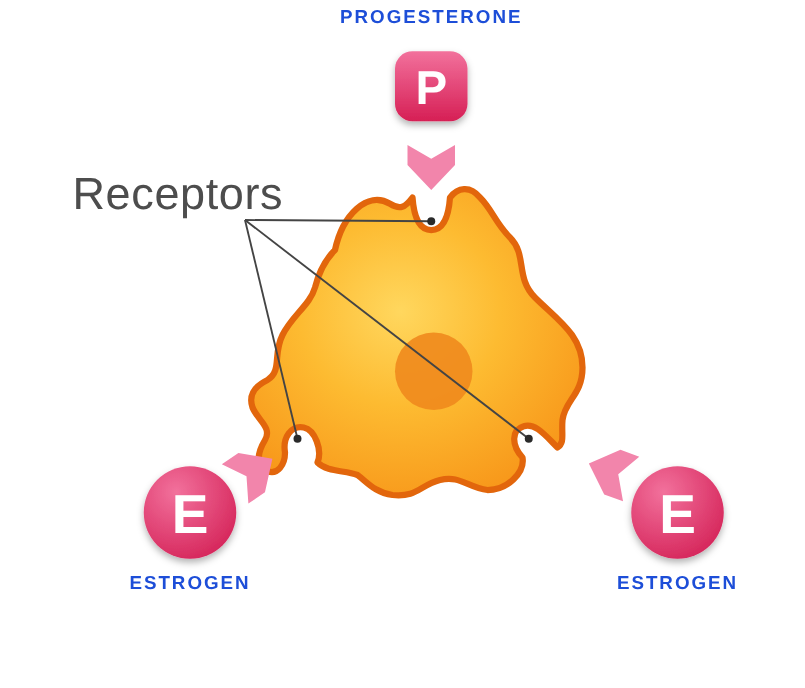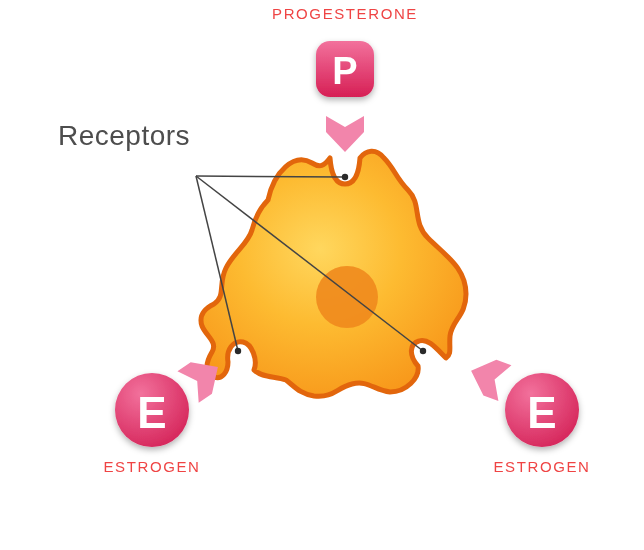--- a/index.html
+++ b/index.html
@@ -15,32 +15,32 @@
     background: #ffffff;
     overflow: hidden;
   }
   .stage svg {
     position: absolute;
     top: 0;
     left: 0;
   }
   .lbl {
     position: absolute;
-    color: #ef4444;
-    font-weight: normal;
+    color: #1d4ed8;
+    font-weight: bold;
     font-size: 15px;
     letter-spacing: 1.6px;
     white-space: nowrap;
   }
   .lbl.centered { transform: translateX(-50%); }
   .receptors {
     position: absolute;
     left: 58px;
-    top: 120px;
-    font-size: 28px;
+    top: 134px;
+    font-size: 36px;
     font-weight: 400;
     color: #4d4d4d;
     letter-spacing: 0.5px;
     white-space: nowrap;
   }
 </style>
 </head>
 <body>
 
 <div class="stage">

